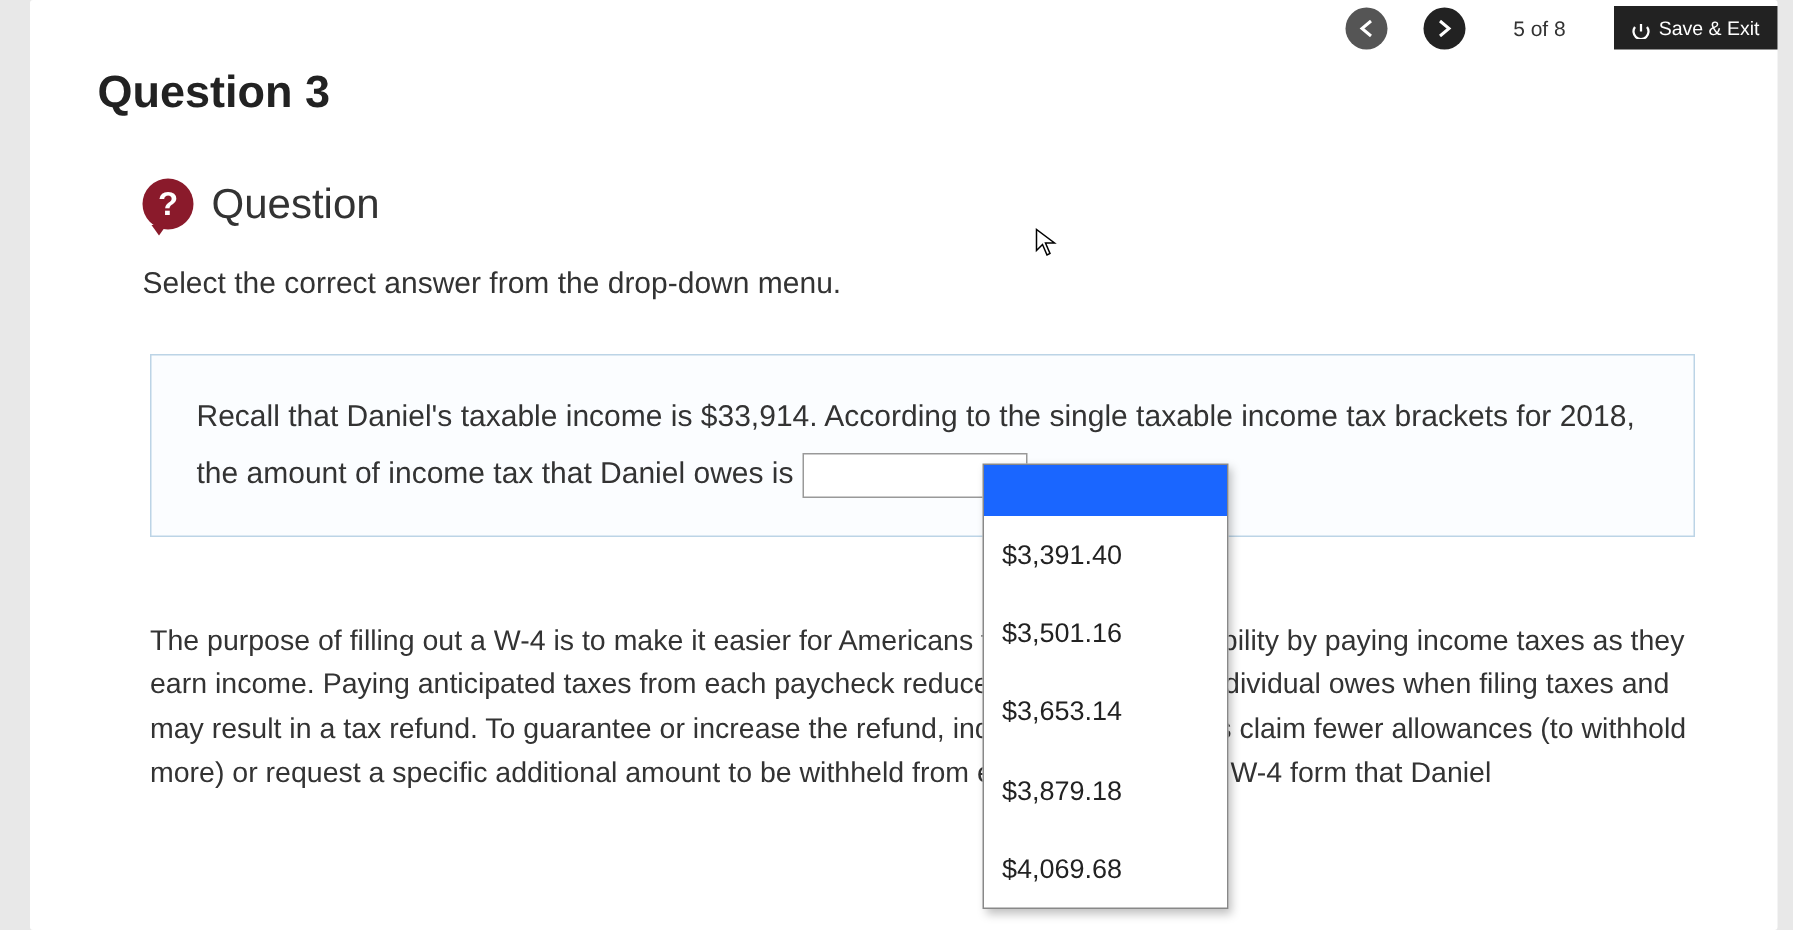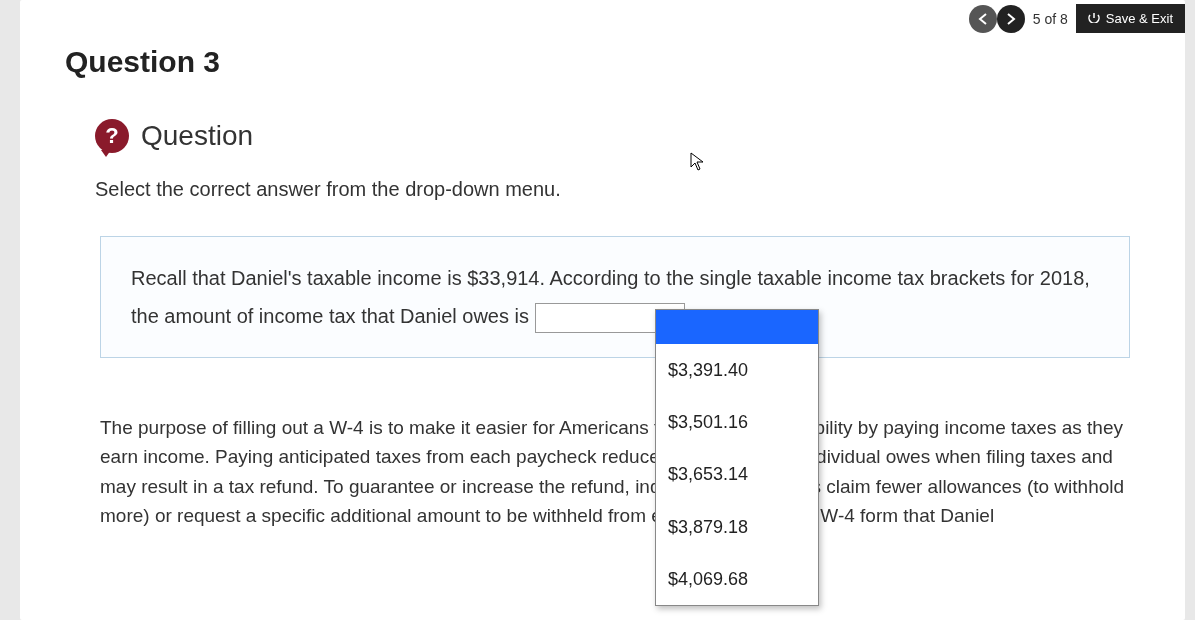--- a/index.html
+++ b/index.html
@@ -21,21 +21,21 @@
     min-height: 620px;
     position: relative;
     border-radius: 2px;
   }
   .topbar {
     position: absolute;
     top: 0;
     right: 0;
     display: flex;
     align-items: center;
-    gap: 0;
+    gap: 24px;
     padding: 4px 0;
   }
   .nav-btn {
     width: 28px;
     height: 28px;
     border-radius: 50%;
     background: #555;
     color: #fff;
     display: flex;
     align-items: center;
@@ -50,21 +50,21 @@
     font-size: 14px;
     color: #333;
     padding: 0 8px;
   }
   .save-exit {
     background: #222;
     color: #fff;
     padding: 7px 12px;
     font-size: 13px;
     display: flex;
-    align-items: flex-start;
+    align-items: flex-end;
     gap: 6px;
     cursor: pointer;
   }
   .content {
     padding: 45px 45px 0 45px;
   }
   .q-title {
     font-size: 30px;
     font-weight: 700;
     color: #222;

